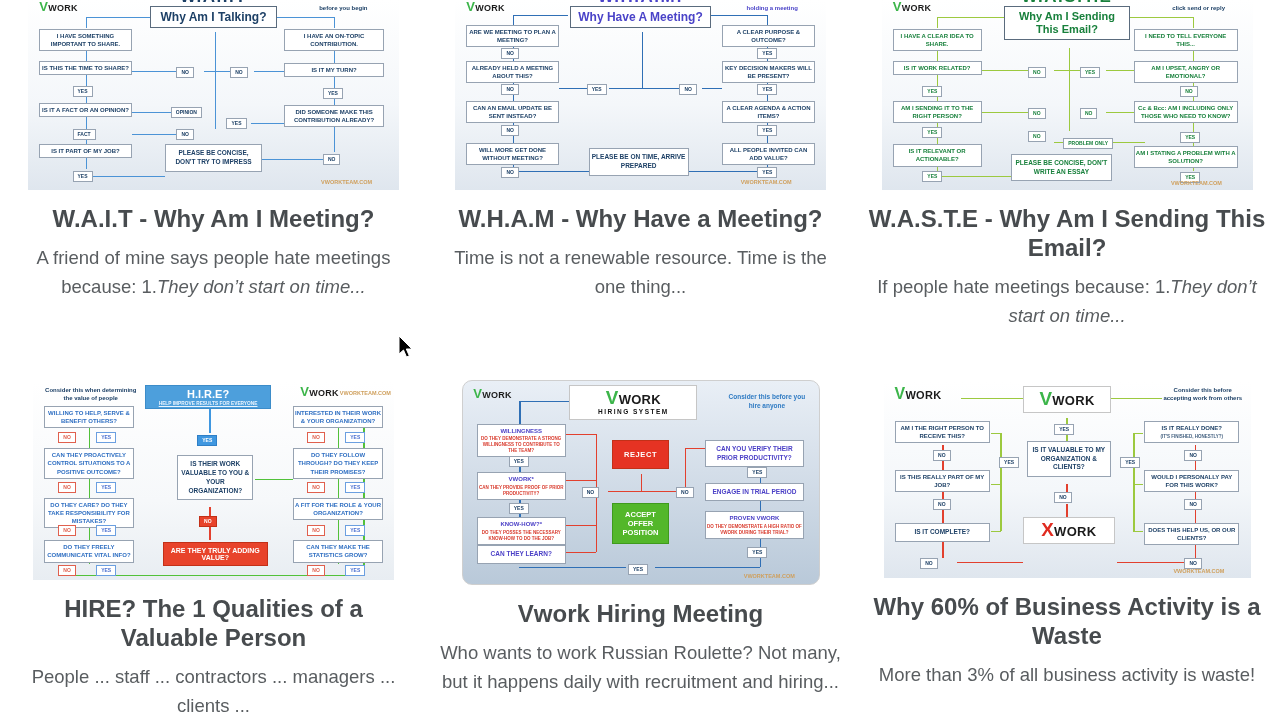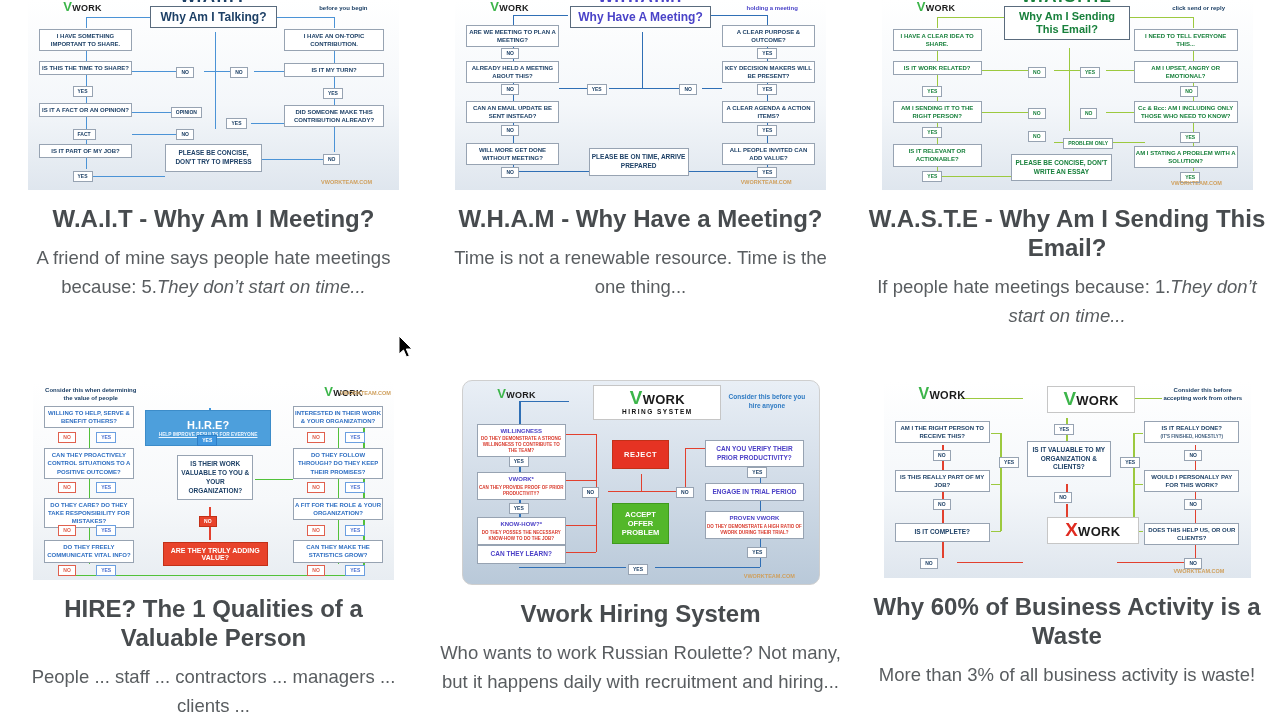--- a/index.html
+++ b/index.html
@@ -38,27 +38,27 @@
   .b  { background:#fff; border:1px solid #97a3b2; font-size:6px; line-height:1.35; padding:2px 1px; }
   .tall { font-size:6.5px; padding:4px 2px; }
   .ch { background:#fff; border:1px solid #97a3b2; font-size:5px; line-height:1; padding:2px 4px; white-space:nowrap; }
   .tb { background:#fff; border:1.5px solid #5a6b7d; font-weight:700; padding:3px 2px; }
   .tb1 { font-size:12px; }
   .tb2 { font-size:12px; }
   .tb3 { font-size:11px; line-height:1.2; }
   .bt { font-size:17px; font-weight:800; letter-spacing:1.5px; white-space:nowrap; }
   .cap { font-size:6px; line-height:1.35; }
   .cap7 { font-size:6.5px; }
-  .logo { font-size:9px; font-weight:800; color:#1b1b1b; letter-spacing:0.3px; white-space:nowrap;margin-left:24px; }
+  .logo { font-size:9px; font-weight:800; color:#1b1b1b; letter-spacing:0.3px; white-space:nowrap; }
   .logo .first { color:#3cb54a; font-size:1.45em; line-height:0.8; }
   .lgbig { font-size:11px; }
   .whitehdr { background:#fff; border:1px solid #c6c6c6; font-size:13px; padding:4px 2px; }
   .whitehdr .sub { font-size:6.5px; color:#111; letter-spacing:1.5px; margin-top:1px; }
   .xlogo .first { color:#e02b20; }
-  .hdrblue { background:#4d9fdc; color:#fff; font-size:11px; line-height:1.1; padding:8px; border:1px solid #3c8cc9;margin-top:25px; }
+  .hdrblue { background:#4d9fdc; color:#fff; font-size:11px; line-height:1.1; padding:2px; border:1px solid #3c8cc9; }
   .hdrblue .sub { font-size:4.8px; color:#eaf5ff; margin-top:1px; text-decoration:underline; }
   .bigred { background:#e8432b; color:#fff; font-size:7px; padding:4px 2px; border:1px solid #c23018; }
   .bigred5 { background:#e53323; color:#fff; font-size:7.5px; padding:9px 2px; border:1px solid #c23018; letter-spacing:0.6px; }
   .biggreen { background:#53b72a; color:#fff; font-size:7.5px; padding:6px 2px; border:1px solid #3f9a1d; }
   .sub { font-weight:700; }
   .b .sub { font-size:4.5px; margin-top:1.5px; opacity:0.85; }
   .tpurple5 .sub { color:#d8392b; opacity:1; }
   .ft { font-size:5.5px; color:#cfa05e; font-weight:800; white-space:nowrap; }
 
   .tnavy { color:#1d4066; }
@@ -122,21 +122,21 @@
         <div class="nd ch tnavy" style="left: 40%; top: 68%;">NO</div>
         <div class="nd b tnavy" style="left: 69%; top: 15%; width: 27%;">I HAVE AN ON-TOPIC CONTRIBUTION.</div>
         <div class="nd b tnavy" style="left: 69%; top: 33%; width: 27%;">IS IT MY TURN?</div>
         <div class="nd ch tnavy" style="left: 79.5%; top: 46.5%;">YES</div>
         <div class="nd b tnavy" style="left: 69%; top: 55%; width: 27%;">DID SOMEONE MAKE THIS CONTRIBUTION ALREADY?</div>
         <div class="nd ch tnavy" style="left: 79.5%; top: 81%;">NO</div>
         <div class="nd b tall tnavy" style="left: 37%; top: 76%; width: 26%;">PLEASE BE CONCISE, DON'T TRY TO IMPRESS</div>
         <div class="nd ft" style="left: 79%; top: 94%;">VWORKTEAM.COM</div>
       </div>
     <h2 class="card-title">W.A.I.T - Why Am I Meeting?</h2>
-    <p class="card-desc"><span>A friend of mine says people hate meetings because: 5.</span><span class="it">They don’t start on time...</span></p>
+    <p class="card-desc"><span>A friend of mine says people hate meetings because: 1.</span><span class="it">They don’t start on time...</span></p>
   </article>
 
   <article class="card">
     <div class="thumb t2">
         <div class="ln lp" style="left: 15.5%; top: 8%; width: 15%; height: 0.4%;"></div>
         <div class="ln lp" style="left: 69%; top: 8%; width: 15%; height: 0.4%;"></div>
         <div class="ln lp" style="left: 15.5%; top: 8%; width: 0.3%; height: 5%;"></div>
         <div class="ln lp" style="left: 84%; top: 8%; width: 0.3%; height: 5%;"></div>
         <div class="ln lp" style="left: 15.5%; top: 20%; width: 0.3%; height: 68%;"></div>
         <div class="ln lp" style="left: 84%; top: 20%; width: 0.3%; height: 68%;"></div>
@@ -290,30 +290,30 @@
         <div class="nd cap cap7 tblue2" style="left: 74%; top: 6%; width: 23%;">Consider this before you hire anyone</div>
         <div class="nd b tpurple5" style="left: 4%; top: 21%; width: 25%;">WILLINGNESS<div class="sub">DO THEY DEMONSTRATE A STRONG WILLINGNESS TO CONTRIBUTE TO THE TEAM?</div></div>
         <div class="nd ch tnavy" style="left: 13%; top: 37%;">YES</div>
         <div class="nd b tpurple5" style="left: 4%; top: 45%; width: 25%;">VWORK*<div class="sub">CAN THEY PROVIDE PROOF OF PRIOR PRODUCTIVITY?</div></div>
         <div class="nd ch tnavy" style="left: 13%; top: 60%;">YES</div>
         <div class="nd b tpurple5" style="left: 4%; top: 67%; width: 25%;">KNOW-HOW?*<div class="sub">DO THEY POSSES THE NECESSARY KNOW-HOW TO DO THE JOB?</div></div>
         <div class="nd b tall tpurple5" style="left: 4%; top: 81%; width: 25%;">CAN THEY LEARN?</div>
         <div class="nd bigred5" style="left: 42%; top: 29%; width: 16%;">REJECT</div>
         <div class="nd ch tnavy" style="left: 33.5%; top: 52%;">NO</div>
         <div class="nd ch tnavy" style="left: 60%; top: 52%;">NO</div>
-        <div class="nd biggreen" style="left: 42%; top: 60%; width: 16%;">ACCEPT<div class="sub">OFFER PROBLEM</div></div>
+        <div class="nd biggreen" style="left: 42%; top: 60%; width: 16%;">ACCEPT<div class="sub">OFFER POSITION</div></div>
         <div class="nd b tall tpurple5" style="left: 68%; top: 29%; width: 28%;">CAN YOU VERIFY THEIR PRIOR PRODUCTIVITY?</div>
         <div class="nd ch tnavy" style="left: 80%; top: 42.5%;">YES</div>
         <div class="nd b tall tpurple5" style="left: 68%; top: 50%; width: 28%;">ENGAGE IN TRIAL PERIOD</div>
         <div class="nd b tpurple5" style="left: 68%; top: 64%; width: 28%;">PROVEN VWORK<div class="sub">DO THEY DEMONSTRATE A HIGH RATIO OF VWORK DURING THEIR TRIAL?</div></div>
         <div class="nd ch tnavy" style="left: 80%; top: 82%;">YES</div>
         <div class="nd ch tnavy" style="left: 46.5%; top: 90%;">YES</div>
         <div class="nd ft" style="left: 79%; top: 94.5%;">VWORKTEAM.COM</div>
       </div>
-    <h2 class="card-title">Vwork Hiring System</h2>
+    <h2 class="card-title">Vwork Hiring Meeting</h2>
     <p class="card-desc"><span>Who wants to work Russian Roulette? Not many, but it happens daily with recruitment and hiring...</span><span class="it"></span></p>
   </article>
 
   <article class="card">
     <div class="thumb t6">
         <div class="ln lr" style="left: 16%; top: 32%; width: 0.4%; height: 58%;"></div>
         <div class="ln lr" style="left: 84.8%; top: 32%; width: 0.4%; height: 58%;"></div>
         <div class="ln lr" style="left: 20%; top: 92%; width: 18%; height: 0.5%;"></div>
         <div class="ln lr" style="left: 63.5%; top: 92%; width: 18.5%; height: 0.5%;"></div>
         <div class="ln lg" style="left: 49.8%; top: 18.5%; width: 0.4%; height: 3%;"></div>

